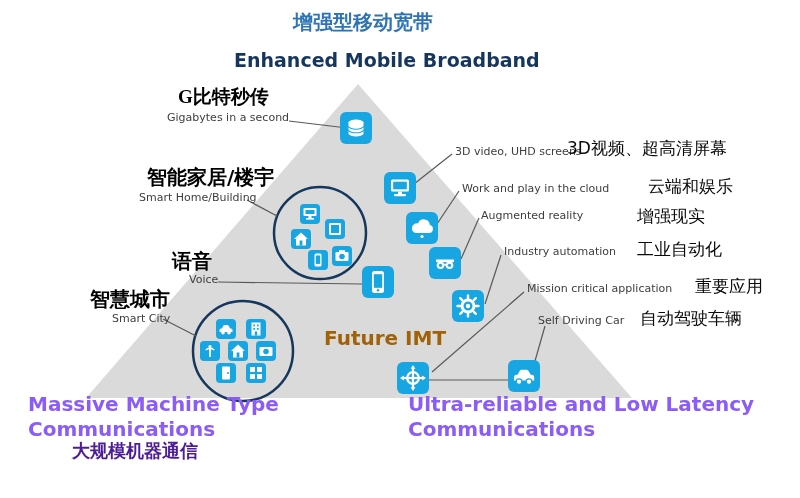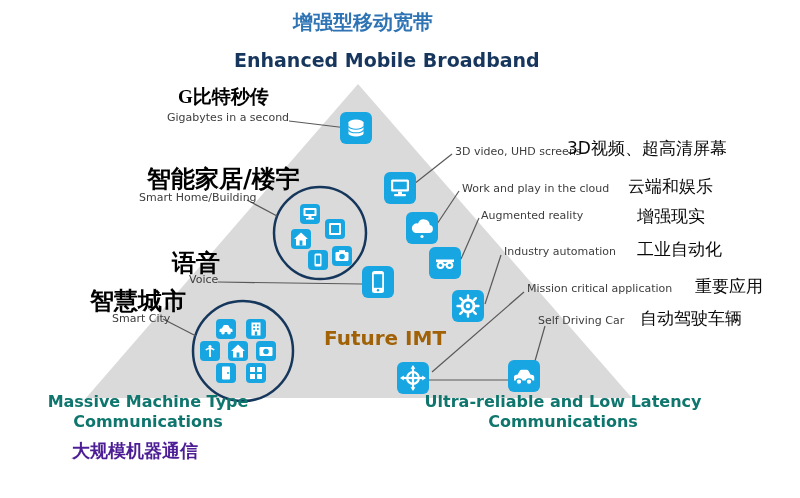--- a/index.html
+++ b/index.html
@@ -4,27 +4,27 @@
 <style>
   html,body{margin:0;padding:0;background:#fff;}
   .stage{
     position:relative;width:800px;height:498px;background:#ffffff;overflow:hidden;
     font-family:"DejaVu Sans","Liberation Sans",sans-serif;
   }
   .stage svg.backdrop{position:absolute;left:0;top:0;}
   .lbl{position:absolute;white-space:nowrap;line-height:1.15;}
   .title-zh{color:#2e74b5;font-size:20px;font-weight:bold;}
   .title-en{color:#17365d;font-size:19px;font-weight:bold;}
-  .zh-big{color:#000;font-size:24px;font-weight:bold;}
+  .zh-big{color:#000;font-size:20px;font-weight:bold;}
   .zh-big.serifish{font-family:"Liberation Serif","DejaVu Serif",serif;font-size:19px;}
   .en-small{color:#3d3d3d;font-size:11px;}
   .en-right{color:#3d3d3d;font-size:11px;}
   .zh-right{color:#0a0a0a;font-size:17px;font-weight:normal;}
   .future{color:#a16207;font-size:20px;font-weight:bold;}
-  .bottom-en{color:#0f766e;font-size:16px;font-weight:bold;text-align:center;line-height:1.25;}
+  .bottom-en{color:#8b5cf6;font-size:20px;font-weight:bold;text-align:left;line-height:1.25;}
   .bottom-zh{color:#4c1d95;font-size:18px;font-weight:bold;}
 </style>
 </head>
 <body>
 
 <div class="stage">
 
   <svg class="backdrop" width="800" height="498" viewBox="0 0 800 498">
 
     <polygon points="358,84 86,398 632,398" fill="#dadada"></polygon>
@@ -210,21 +210,21 @@
 
   <div class="lbl zh-big" style="left:90px;top:288px;">智慧城市</div>
   <div class="lbl en-small" style="left:112px;top:313px;">Smart City</div>
 
   <div class="lbl future" style="left:324px;top:327px;">Future IMT</div>
 
   <div class="lbl en-right" style="left:455px;top:146px;">3D video, UHD screens</div>
   <div class="lbl zh-right" style="left:567px;top:139px;">3D视频、超高清屏幕</div>
 
   <div class="lbl en-right" style="left:462px;top:183px;">Work and play in the cloud</div>
-  <div class="lbl zh-right" style="left:628px;top:177px;">云端和娱乐</div>
+  <div class="lbl zh-right" style="left:648px;top:177px;">云端和娱乐</div>
 
   <div class="lbl en-right" style="left:481px;top:210px;">Augmented reality</div>
   <div class="lbl zh-right" style="left:637px;top:207px;">增强现实</div>
 
   <div class="lbl en-right" style="left:504px;top:246px;">Industry automation</div>
   <div class="lbl zh-right" style="left:637px;top:240px;">工业自动化</div>
 
   <div class="lbl en-right" style="left:527px;top:283px;">Mission critical application</div>
   <div class="lbl zh-right" style="left:695px;top:277px;">重要应用</div>
 

